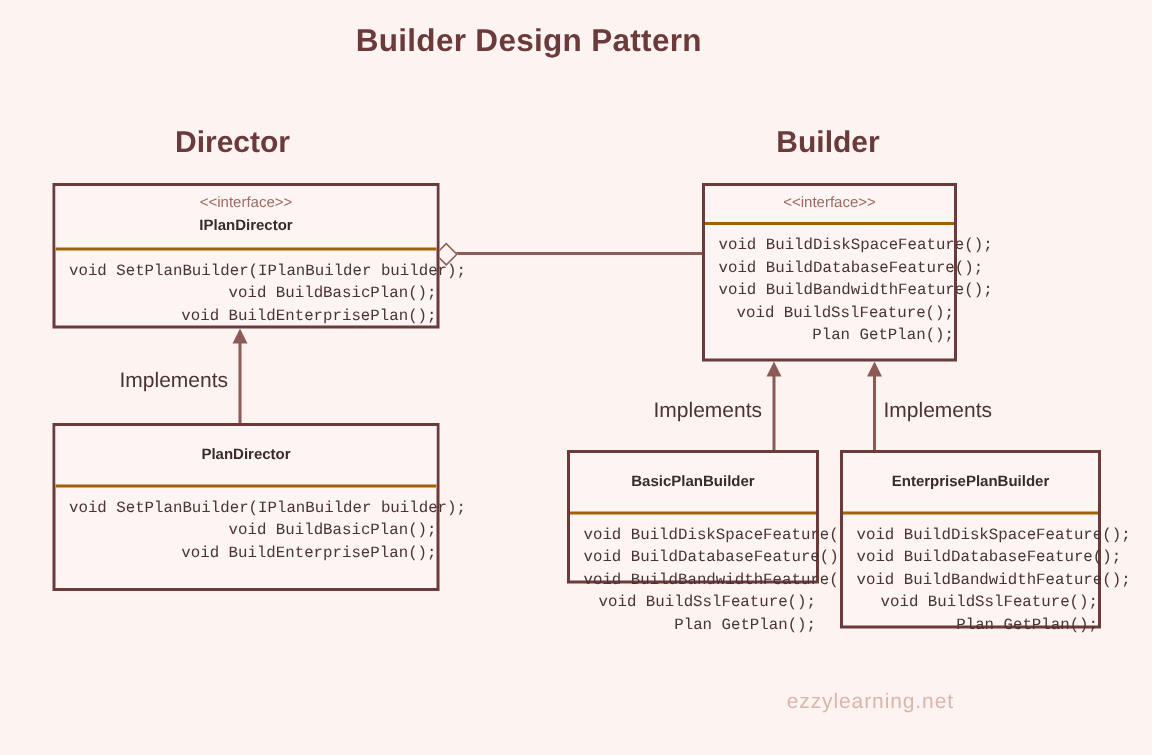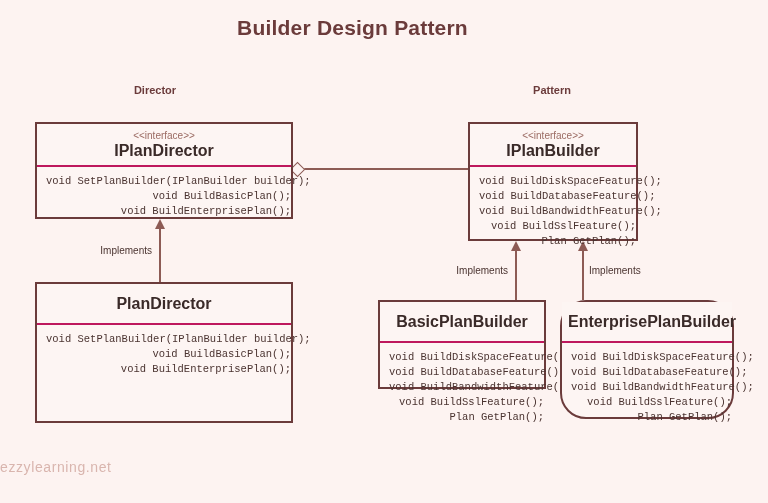--- a/index.html
+++ b/index.html
@@ -29,77 +29,77 @@
     text-align: center;
     font-size: 21px;
     font-weight: bold;
     color: #6b3b3b;
     letter-spacing: 0.2px;
   }
 
   
   .section-head {
     position: absolute;
-    font-size: 11px;
+    font-size: 20px;
     font-weight: bold;
     color: #6b3b3b;
     text-align: center;
     white-space: nowrap;
   }
   .section-head.director { left: 95px;  top: 84px; width: 120px; }
   .section-head.builder  { left: 492px; top: 84px; width: 120px; }
 
   
   .uml-box {
     position: absolute;
     box-sizing: border-box;
     border: 2px solid #6b3b3b;
     background: #fdf5f3;
   }
   .uml-header {
     box-sizing: border-box;
-    border-bottom: 2px solid #be185d;
+    border-bottom: 2px solid #a16207;
     padding: 5px 6px 6px 6px;
     text-align: center;
     background: #fdf5f3;
   }
   .stereotype {
     display: block;
     font-size: 10px;
     color: #9b6b63;
     line-height: 13px;
     white-space: nowrap;
   }
   .class-name {
     display: block;
-    font-size: 16px;
+    font-size: 10px;
     font-weight: bold;
     color: #3a2a28;
     line-height: 17px;
     white-space: nowrap;
   }
   .uml-body {
     padding: 7px 0 7px 9px;
     text-align: right;
   }
   .uml-body .member {
     display: block;
     font-family: "Liberation Mono", "DejaVu Sans Mono", monospace;
     font-size: 10.5px;
     line-height: 15px;
     color: #4a3330;
     white-space: nowrap;
   }
 
   
   #box-iplandirector      { left: 35px;  top: 122px; width: 258px; height: 97px; }
-  #box-plandirector       { left: 35px;  top: 282px; width: 258px; height: 141px; }
+  #box-plandirector       { left: 35px;  top: 282px; width: 258px; height: 112px; }
   #box-iplanbuilder       { left: 468px; top: 122px; width: 170px; height: 119px; }
   #box-basicplanbuilder   { left: 378px; top: 300px; width: 168px; height: 89px; }
-  #box-enterpriseplanbuilder { left: 560px; top: 300px; width: 174px; height: 119px; border-radius: 26px; }
+  #box-enterpriseplanbuilder { left: 560px; top: 300px; width: 174px; height: 119px; }
 
   #box-plandirector .uml-header,
   #box-basicplanbuilder .uml-header,
   #box-enterpriseplanbuilder .uml-header {
     padding-top: 11px;
     padding-bottom: 11px;
   }
 
   
   .conn-line-h {
@@ -123,47 +123,47 @@
   .arrow-up {
     position: absolute;
     width: 0;
     height: 0;
     border-left: 5.5px solid transparent;
     border-right: 5.5px solid transparent;
     border-bottom: 10px solid #8d5b55;
   }
   .conn-label {
     position: absolute;
-    font-size: 10px;
+    font-size: 14px;
     color: #4a3330;
     white-space: nowrap;
     text-align: right;
   }
 
   
   .footer-mark {
     position: absolute;
     left: 0;
     top: 459px;
     width: 636px;
-    text-align: left;
+    text-align: right;
     font-size: 14px;
     color: #d9b5ae;
     letter-spacing: 0.6px;
   }
 </style>
 </head>
 <body>
 
 <div id="stage">
 
   <div class="page-title">Builder Design Pattern</div>
 
   <div class="section-head director">Director</div>
-  <div class="section-head builder">Pattern</div>
+  <div class="section-head builder">Builder</div>
 
   <div class="conn-line-h" style="left:300px; top:168px; width:168px;"></div>
   <div class="diamond" style="left:292px; top:164px;"></div>
 
   <div class="conn-line-v" style="left:159px; top:228px; height:54px;"></div>
   <div class="arrow-up" style="left:155px; top:219px;"></div>
   <div class="conn-label" style="left:64px; top:245px; width:88px;">Implements</div>
 
   <div class="conn-line-v" style="left:515px; top:250px; height:50px;"></div>
   <div class="arrow-up" style="left:511px; top:241px;"></div>
@@ -192,21 +192,20 @@
     <div class="uml-body">
       <span class="member">void SetPlanBuilder(IPlanBuilder builder);</span>
       <span class="member">void BuildBasicPlan();</span>
       <span class="member">void BuildEnterprisePlan();</span>
     </div>
   </div>
 
   <div class="uml-box" id="box-iplanbuilder">
     <div class="uml-header">
       <span class="stereotype">&lt;&lt;interface&gt;&gt;</span>
-      <span class="class-name">IPlanBuilder</span>
     </div>
     <div class="uml-body">
       <span class="member">void BuildDiskSpaceFeature();</span>
       <span class="member">void BuildDatabaseFeature();</span>
       <span class="member">void BuildBandwidthFeature();</span>
       <span class="member">void BuildSslFeature();</span>
       <span class="member">Plan GetPlan();</span>
     </div>
   </div>
 

